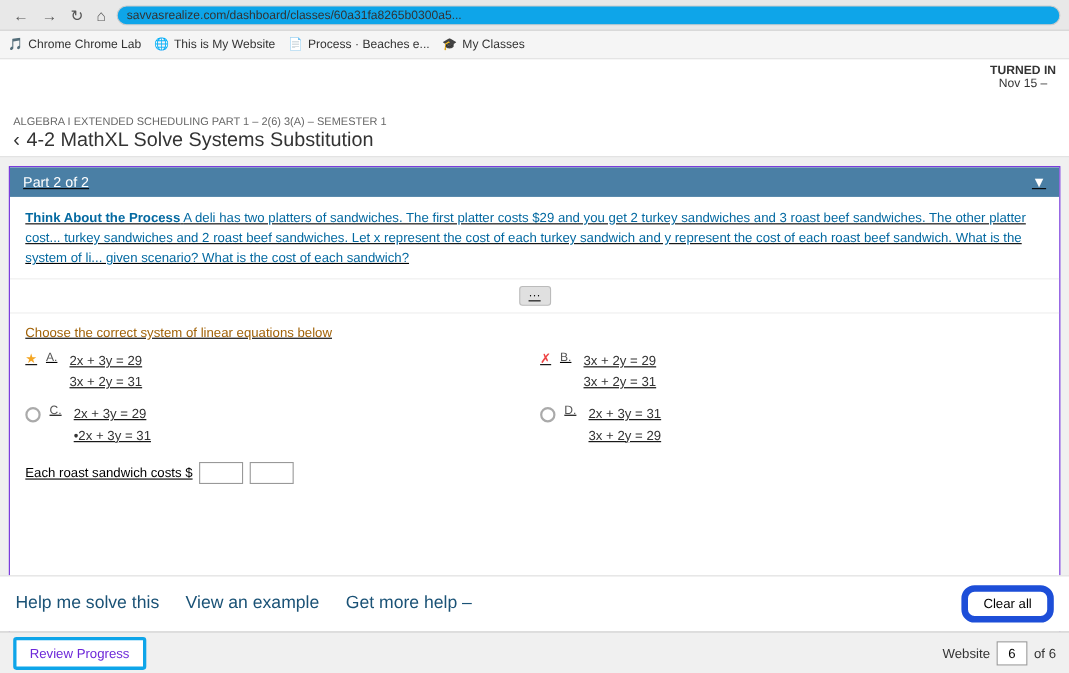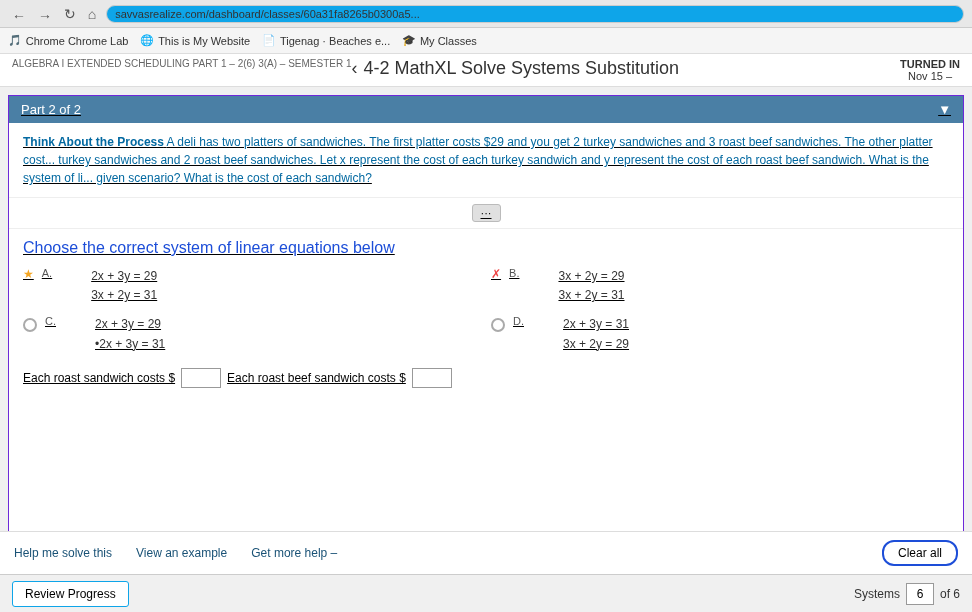--- a/index.html
+++ b/index.html
@@ -33,21 +33,21 @@
 
     
     .page-header {
       background: white;
       padding: 4px 12px;
       border-bottom: 1px solid #ddd;
       display: flex;
       justify-content: space-between;
       align-items: flex-start;
     }
-    .page-header-left { display: flex; flex-direction: row; }
+    .page-header-left { display: flex; flex-direction: column; margin-top: 48px; }
     .breadcrumb { font-size: 10px; color: #666; }
     .page-title { font-size: 18px; font-weight: normal; color: #333; display: flex; align-items: center; gap: 6px; }
     .page-header-right { font-size: 11px; color: #333; text-align: center; }
     .turned-in-label { font-size: 11px; color: #333; font-weight: bold; }
 
     
     .main-content { background: #fff; margin: 8px; border: 1px solid #6d28d9; height: 490px; overflow: hidden; text-decoration: underline; }
 
     
     .part-header {
@@ -64,53 +64,53 @@
     .problem-area { padding: 10px 14px; border-bottom: 1px solid #eee; }
     .problem-text { font-size: 12px; color: #0369a1; line-height: 1.5; }
     .problem-text strong { font-weight: bold; }
 
     
     .divider-area { display: flex; justify-content: center; padding: 6px 0; border-bottom: 1px solid #eee; }
     .expand-btn { background: #e0e0e0; border: 1px solid #bbb; border-radius: 3px; padding: 2px 8px; font-size: 11px; cursor: pointer; }
 
     
     .question-area { padding: 10px 14px; }
-    .choose-label { font-size: 16px; color: #1d4ed8; margin-bottom: 10px; }
+    .choose-label { font-size: 12px; color: #a16207; margin-bottom: 10px; }
 
     
     .options-grid { display: grid; grid-template-columns: 1fr 1fr; gap: 10px; margin-bottom: 14px; }
     .option-box { display: flex; align-items: flex-start; gap: 8px; }
     .radio-circle { width: 14px; height: 14px; border-radius: 50%; border: 2px solid #aaa; display: inline-block; flex-shrink: 0; }
     .star-icon { color: #f5a623; font-size: 12px; }
     .x-icon { color: #e44; font-size: 12px; }
     .option-label { font-size: 11px; color: #555; margin-right: 3px; }
     .equations { font-size: 12px; color: #333; line-height: 1.6; }
-    .equations .eq { display: block; margin-left: 28px; }
+    .equations .eq { display: block; }
 
     
     .cost-row { display: flex; align-items: center; gap: 6px; font-size: 12px; margin-top: 6px; }
     .cost-input { width: 40px; height: 20px; border: 1px solid #999; padding: 2px 4px; font-size: 12px; }
 
     
     .bottom-bar {
       position: absolute;
       bottom: 38px;
       left: 0; right: 0;
       background: white;
       border-top: 1px solid #ddd;
       padding: 8px 14px;
       display: flex;
       align-items: center;
       gap: 24px;
     }
-    .bottom-link { font-size: 12px; color: #1a5276; cursor: pointer; text-decoration: none; text-align: right; }
+    .bottom-link { font-size: 16px; color: #1a5276; cursor: pointer; text-decoration: none; text-align: right; }
     .clear-btn {
       margin-left: auto;
       background: white;
-      border: 2px solid #1d4ed8;
+      border: 6px solid #1d4ed8;
       border-radius: 12px;
       padding: 4px 14px;
       font-size: 12px;
       cursor: pointer;
     }
 
     
     .footer-bar {
       position: absolute;
       bottom: 0;
@@ -118,25 +118,25 @@
       background: #f0f0f0;
       border-top: 1px solid #ccc;
       height: 38px;
       display: flex;
       align-items: center;
       padding: 0 12px;
       justify-content: space-between;
     }
     .review-btn {
       background: white;
-      border: 1px solid #0ea5e9;
+      border: 3px solid #0ea5e9;
       border-radius: 3px;
       padding: 5px 12px;
       font-size: 12px;
-      color: #000000;
+      color: #6d28d9;
       cursor: pointer;
     }
     .question-nav { display: flex; align-items: center; gap: 6px; font-size: 12px; color: #333; }
     .question-input { width: 28px; height: 22px; border: 1px solid #999; text-align: center; font-size: 12px; }
   </style>
 </head>
 <body>
 
 <div class="browser-bar">
   <div class="browser-nav">
@@ -152,21 +152,21 @@
   <div class="bookmark-item">
     <span>🎵</span>
     <span>Chrome Chrome Lab</span>
   </div>
   <div class="bookmark-item">
     <span>🌐</span>
     <span>This is My Website</span>
   </div>
   <div class="bookmark-item">
     <span>📄</span>
-    <span>Tigenag · Beaches e...</span>
+    <span>Process · Beaches e...</span>
   </div>
   <div class="bookmark-item">
     <span>🎓</span>
     <span>My Classes</span>
   </div>
 </div>
 
 <div class="page-header">
   <div class="page-header-left">
     <div class="breadcrumb">ALGEBRA I EXTENDED SCHEDULING PART 1 – 2(6) 3(A) – SEMESTER 1</div>
@@ -237,33 +237,32 @@
         <div class="equations">
           <span class="eq">2x + 3y = 31</span>
           <span class="eq">3x + 2y = 29</span>
         </div>
       </div>
     </div>
 
     <div class="cost-row">
       <span>Each roast sandwich costs $</span>
       <input class="cost-input" type="text" value="" style="">
-      <span>Each roast beef sandwich costs $</span>
       <input class="cost-input" type="text" value="" style="">
     </div>
   </div>
 </div>
 
 <div class="bottom-bar">
   <a class="bottom-link">Help me solve this</a>
   <a class="bottom-link">View an example</a>
   <a class="bottom-link">Get more help –</a>
   <button class="clear-btn">Clear all</button>
 </div>
 
 <div class="footer-bar">
   <button class="review-btn">Review Progress</button>
   <div class="question-nav">
-    <span>Systems</span>
+    <span>Website</span>
     <input class="question-input" type="text" value="6" style="">
     <span>of 6</span>
   </div>
 </div>
 
 </body></html>

